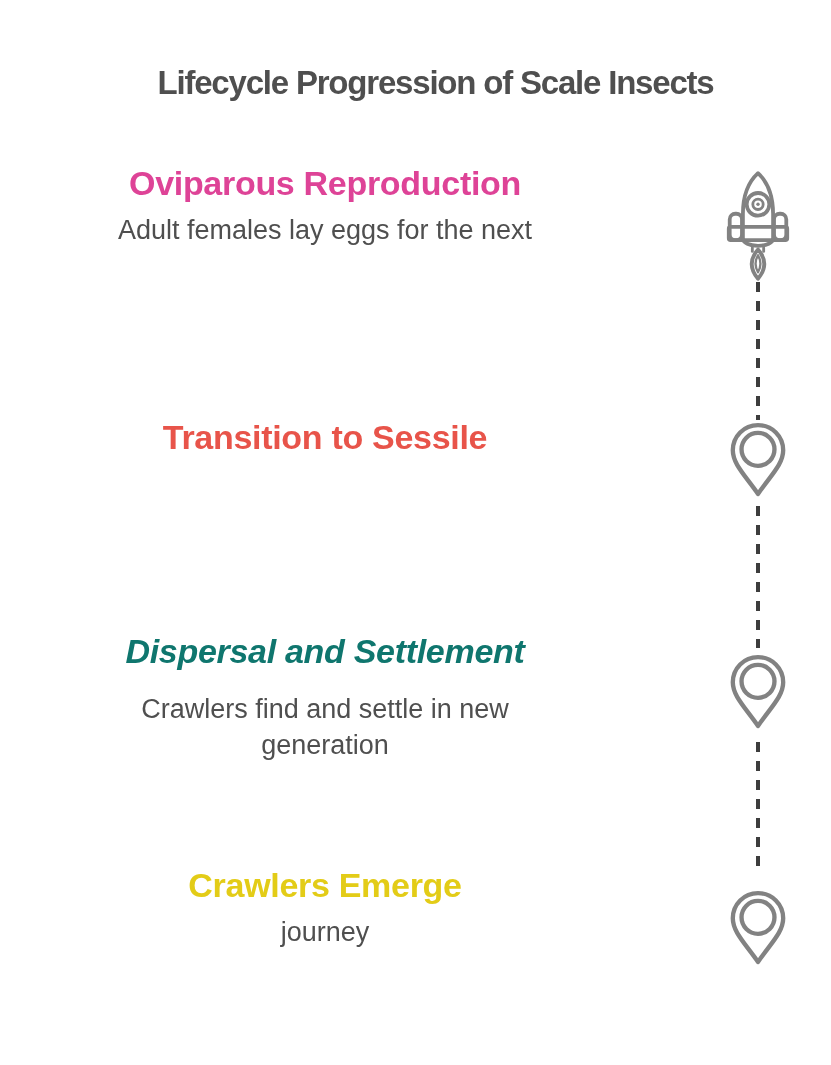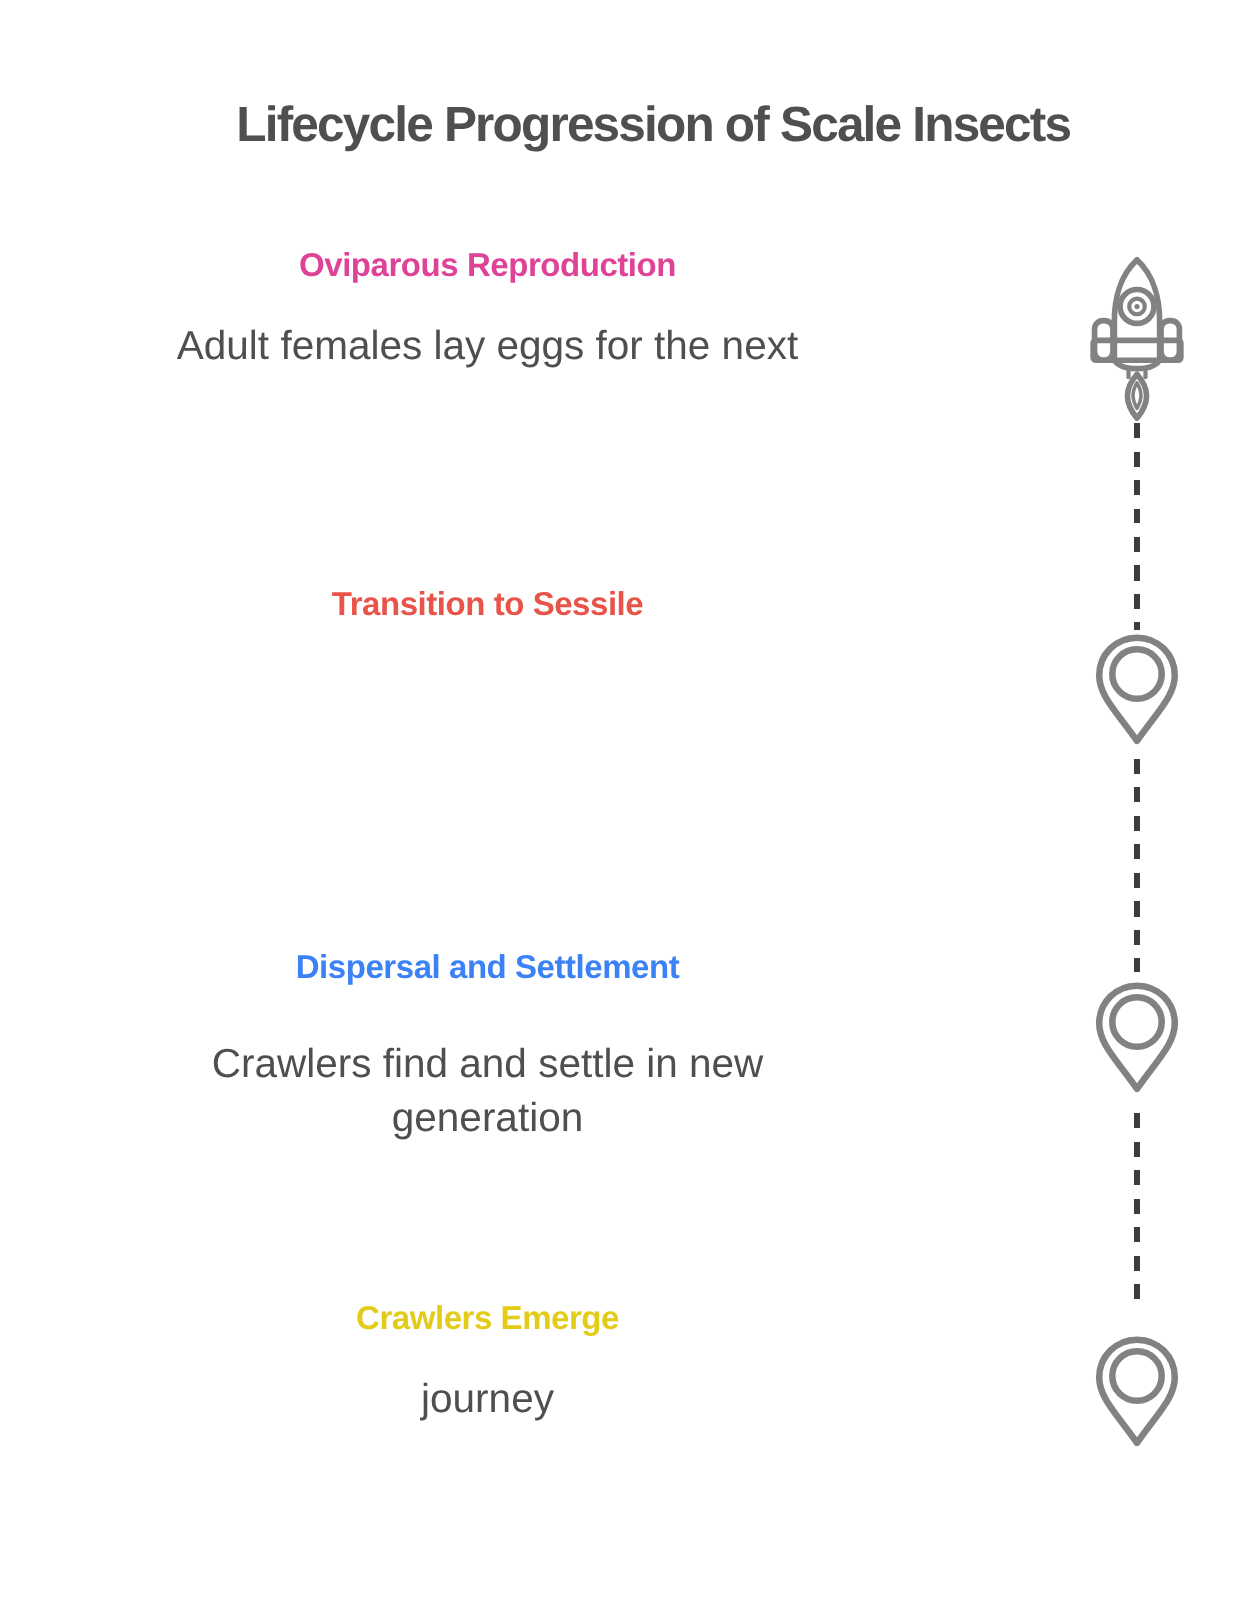--- a/index.html
+++ b/index.html
@@ -30,36 +30,36 @@
     font-size:33px;
     font-weight:700;
     letter-spacing:-1.2px;
     color:var(--title-color);
   }
   .section-heading{
     position:absolute;
     left:20px;
     width:570px;
     text-align:center;
-    font-size:22px;
+    font-size:34px;
     font-weight:700;
     letter-spacing:-0.3px;
   }
   .section-body{
     position:absolute;
     left:20px;
     width:570px;
     text-align:center;
     font-size:27px;
     line-height:36px;
     color:var(--body-color);
   }
   .h-1{top:164px;}
   .b-1{top:212px;}
-  .h-2{top:390px;}
+  .h-2{top:418px;}
   .b-2{top:446px;}
   .h-3{top:632px;}
   .b-3{top:691px;}
   .h-4{top:866px;}
   .b-4{top:914px;}
 
   .timeline-icon{position:absolute;}
   .rocket{left:705px;top:170px;}
   .pin-2{left:707px;top:420px;}
   .pin-3{left:707px;top:652px;}
@@ -93,21 +93,21 @@
 
   <div class="page-title">Lifecycle Progression of Scale Insects</div>
 
   <div class="section-heading h-1" style="color: rgb(222, 67, 151);">Oviparous Reproduction</div>
   <div class="section-body b-1">
     <div>Adult females lay eggs for the next</div>
   </div>
 
   <div class="section-heading h-2" style="color: rgb(232, 84, 74);">Transition to Sessile</div>
 
-  <div class="section-heading h-3" style="color: #3b82f6;">Dispersal and Settlement</div>
+  <div class="section-heading h-3" style="color: #0f766e; font-style: italic;">Dispersal and Settlement</div>
   <div class="section-body b-3">
     <div>Crawlers find and settle in new</div>
     <div>generation</div>
   </div>
 
   <div class="section-heading h-4" style="color: rgb(227, 204, 23); text-align: center;">Crawlers Emerge</div>
   <div class="section-body b-4">
     <div>journey</div>
   </div>
 

